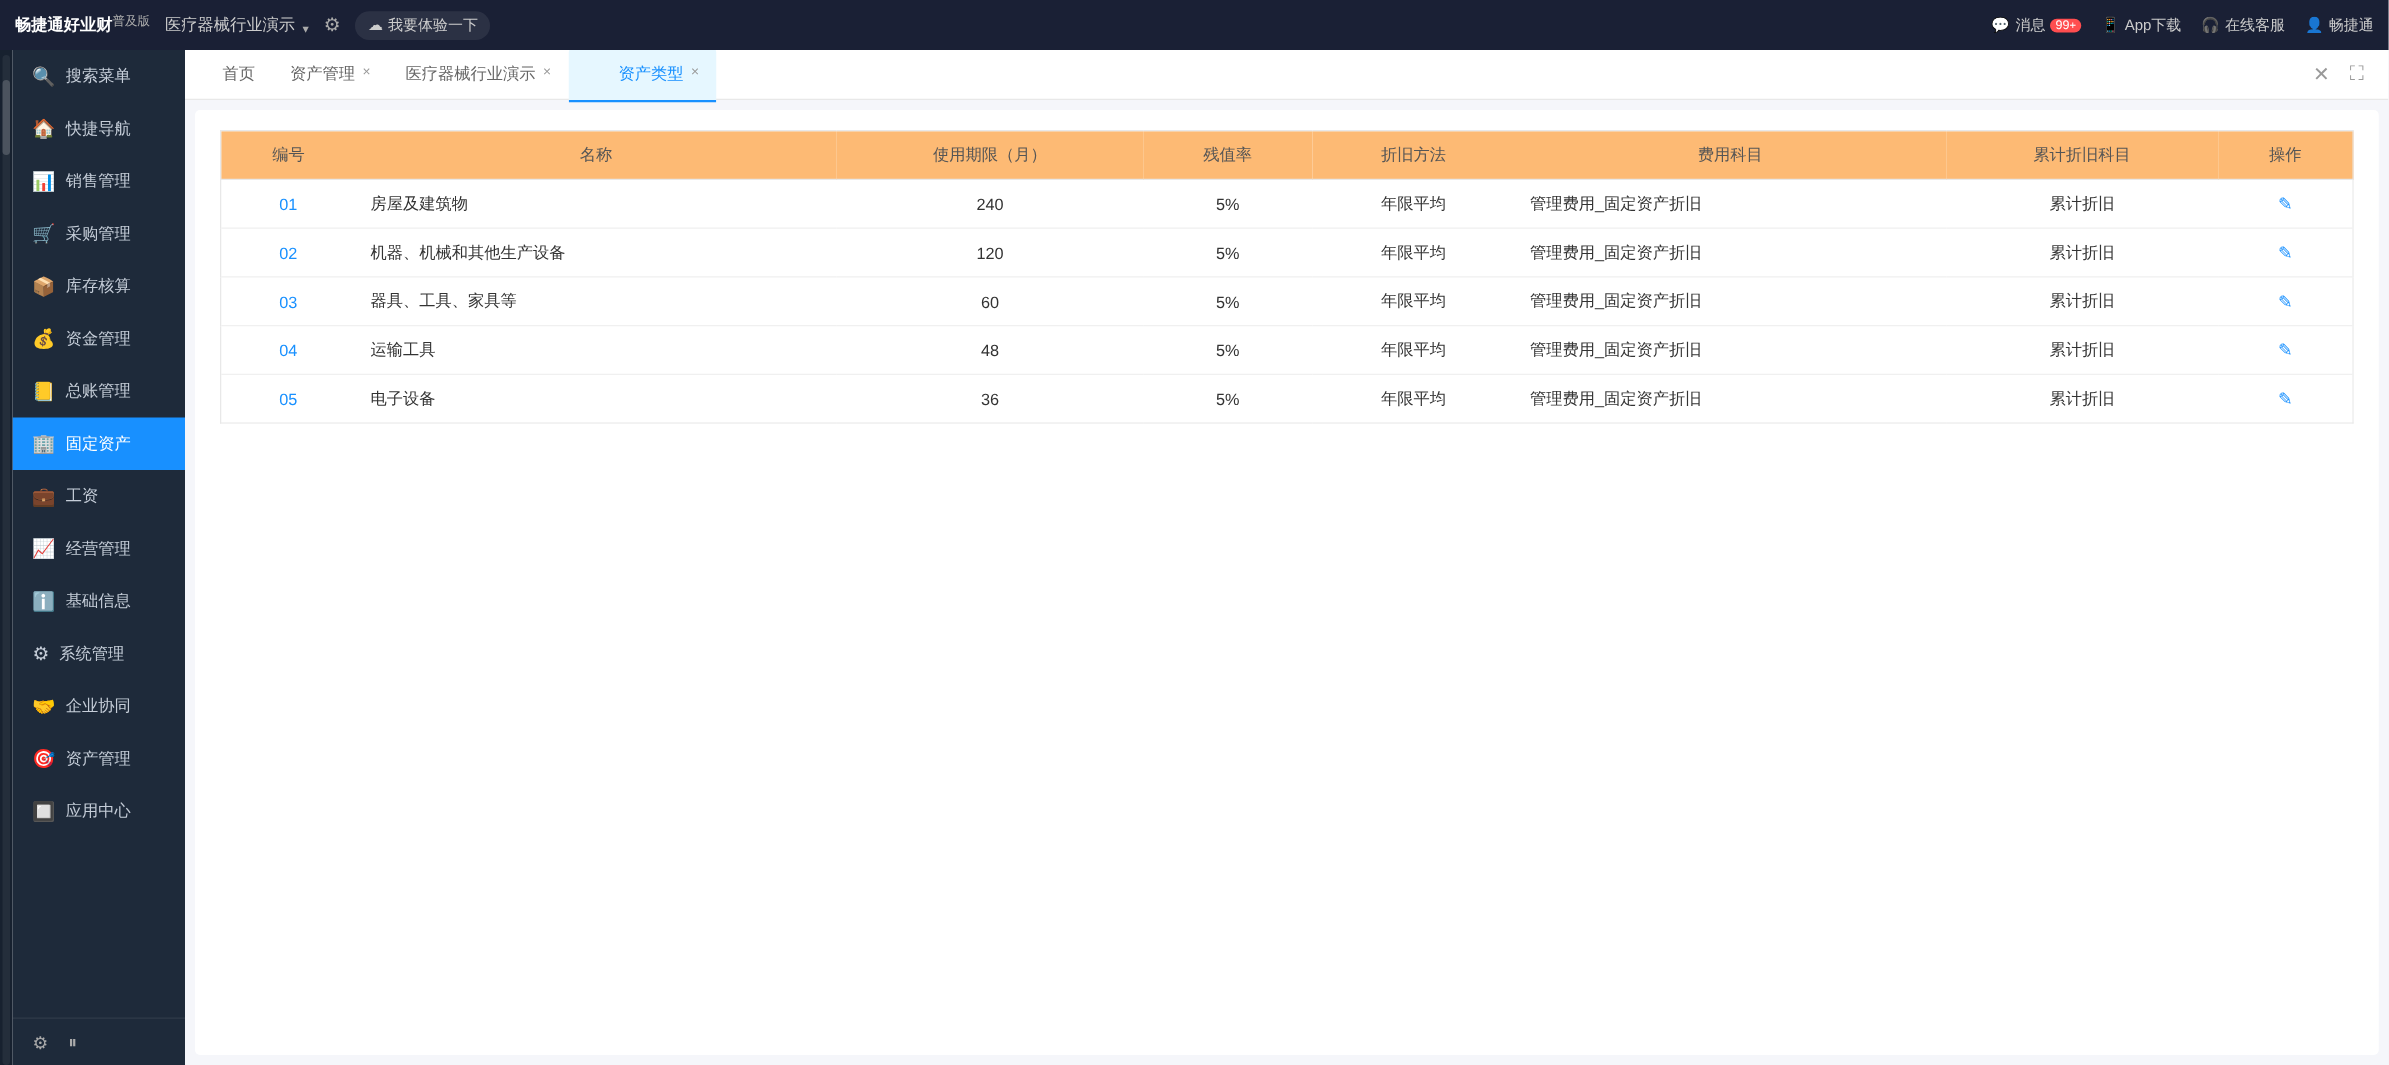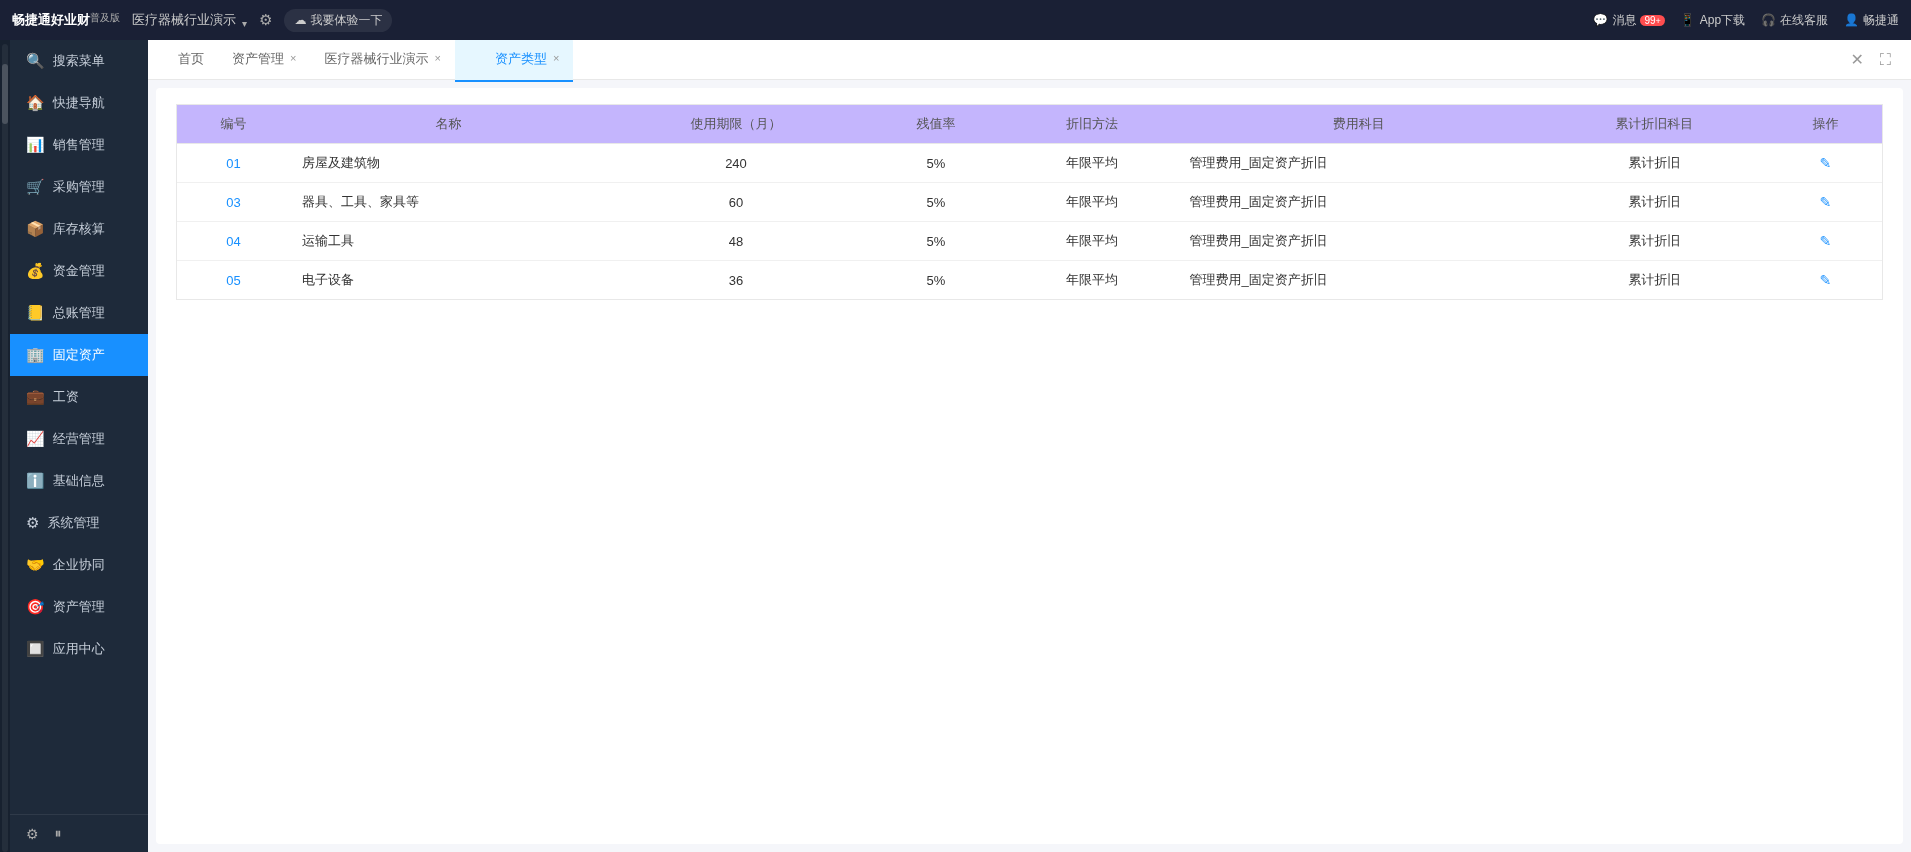--- a/index.html
+++ b/index.html
@@ -245,21 +245,21 @@
     .table-container {
       width: 100%;
       overflow-x: auto;
     }
     table {
       width: 100%;
       border-collapse: collapse;
       font-size: 13px;
     }
     thead tr {
-      background: #c4b5fd;
+      background: #fdba74;
     }
     thead th {
       padding: 10px 12px;
       text-align: center;
       color: #555;
       font-weight: 500;
       border-bottom: 1px solid #e8e8e8;
       border-top: 1px solid #e8e8e8;
       white-space: nowrap;
     }
@@ -453,20 +453,30 @@
               <th>费用科目</th>
               <th>累计折旧科目</th>
               <th>操作</th>
             </tr>
           </thead>
           <tbody id="table-body">
           <tr>
                 <td><span class="td-link">01</span></td>
                 <td style="text-align: left;">房屋及建筑物</td>
                 <td>240</td>
+                <td>5%</td>
+                <td>年限平均</td>
+                <td style="text-align: left;">管理费用_固定资产折旧</td>
+                <td>累计折旧</td>
+                <td><span class="edit-icon">✎</span></td>
+              </tr>
+              <tr>
+                <td><span class="td-link">02</span></td>
+                <td style="text-align: left;">机器、机械和其他生产设备</td>
+                <td>120</td>
                 <td>5%</td>
                 <td>年限平均</td>
                 <td style="text-align: left;">管理费用_固定资产折旧</td>
                 <td>累计折旧</td>
                 <td><span class="edit-icon">✎</span></td>
               </tr>
               <tr>
                 <td><span class="td-link">03</span></td>
                 <td style="text-align: left;">器具、工具、家具等</td>
                 <td>60</td>

